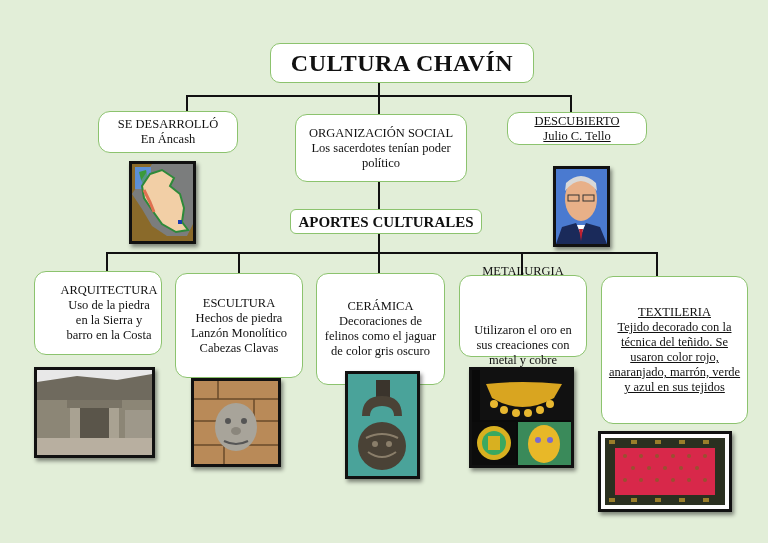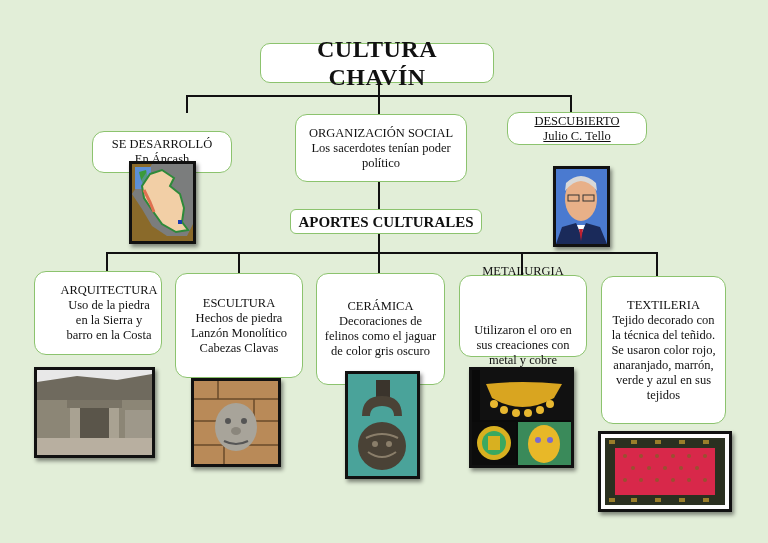--- a/index.html
+++ b/index.html
@@ -34,25 +34,25 @@
 <div class="line" style="left:186px;top:95px;width:386px;height:2px;"></div>
 <div class="line" style="left:186px;top:95px;width:2px;height:18px;"></div>
 <div class="line" style="left:570px;top:95px;width:2px;height:18px;"></div>
 <div class="line" style="left:378px;top:233px;width:2px;height:42px;"></div>
 <div class="line" style="left:106px;top:252px;width:552px;height:2px;"></div>
 <div class="line" style="left:106px;top:252px;width:2px;height:20px;"></div>
 <div class="line" style="left:238px;top:252px;width:2px;height:22px;"></div>
 <div class="line" style="left:521px;top:252px;width:2px;height:24px;"></div>
 <div class="line" style="left:656px;top:252px;width:2px;height:26px;"></div>
 
-<div class="box title-box" style="left:260px;top:43px;width:234px;height:40px;">
+<div class="box title-box" style="left:270px;top:43px;width:264px;height:40px;">
   <span class="ttl">CULTURA CHAVÍN</span>
 </div>
 
-<div class="box" style="left:92px;top:111px;width:140px;height:42px;margin-top:20px;">
+<div class="box" style="left:98px;top:111px;width:140px;height:42px;">
   <span class="ttl">SE DESARROLLÓ</span>
   <span class="sub">En Áncash</span>
 </div>
 <div class="box" style="left:295px;top:114px;width:172px;height:68px;padding:16px 10px;">
   <span class="ttl">ORGANIZACIÓN SOCIAL</span>
   <span class="sub">Los sacerdotes tenían poder político</span>
 </div>
 <div class="box" style="left:507px;top:112px;width:140px;height:33px;text-decoration:underline;">
   <span class="ttl">DESCUBIERTO</span>
   <span class="sub">Julio C. Tello</span>
@@ -95,21 +95,21 @@
   <span class="sub">Hechos de piedra Lanzón Monolítico Cabezas Clavas</span>
 </div>
 <div class="box" style="left:316px;top:273px;width:129px;height:112px;">
   <span class="ttl">CERÁMICA</span>
   <span class="sub">Decoraciones de felinos como el jaguar de color gris oscuro</span>
 </div>
 <div class="box" style="left:459px;top:275px;width:128px;height:82px;gap:44px;">
   <span class="ttl">METALURGIA</span>
   <span class="sub">Utilizaron el oro en sus creaciones con metal y cobre</span>
 </div>
-<div class="box" style="left:601px;top:276px;width:125px;height:148px;">
+<div class="box" style="left:601px;top:276px;width:147px;height:148px;text-decoration:underline;">
   <span class="ttl">TEXTILERIA</span>
   <span class="sub">Tejido decorado con la técnica del teñido. Se usaron color rojo, anaranjado, marrón, verde y azul en sus tejidos</span>
 </div>
 
 <div class="pic" style="left:34px;top:367px;width:121px;height:91px;background:#9a9080;">
   <svg width="115" height="85" viewBox="0 0 115 85">
     <rect width="115" height="85" fill="#8c8676"></rect>
     <rect width="115" height="12" fill="#e8e8e8"></rect>
     <path d="M0 12 L40 6 L80 10 L115 4 L115 30 L0 30 Z" fill="#6f6a5e"></path>
     <rect x="30" y="30" width="55" height="8" fill="#7a7466"></rect>

